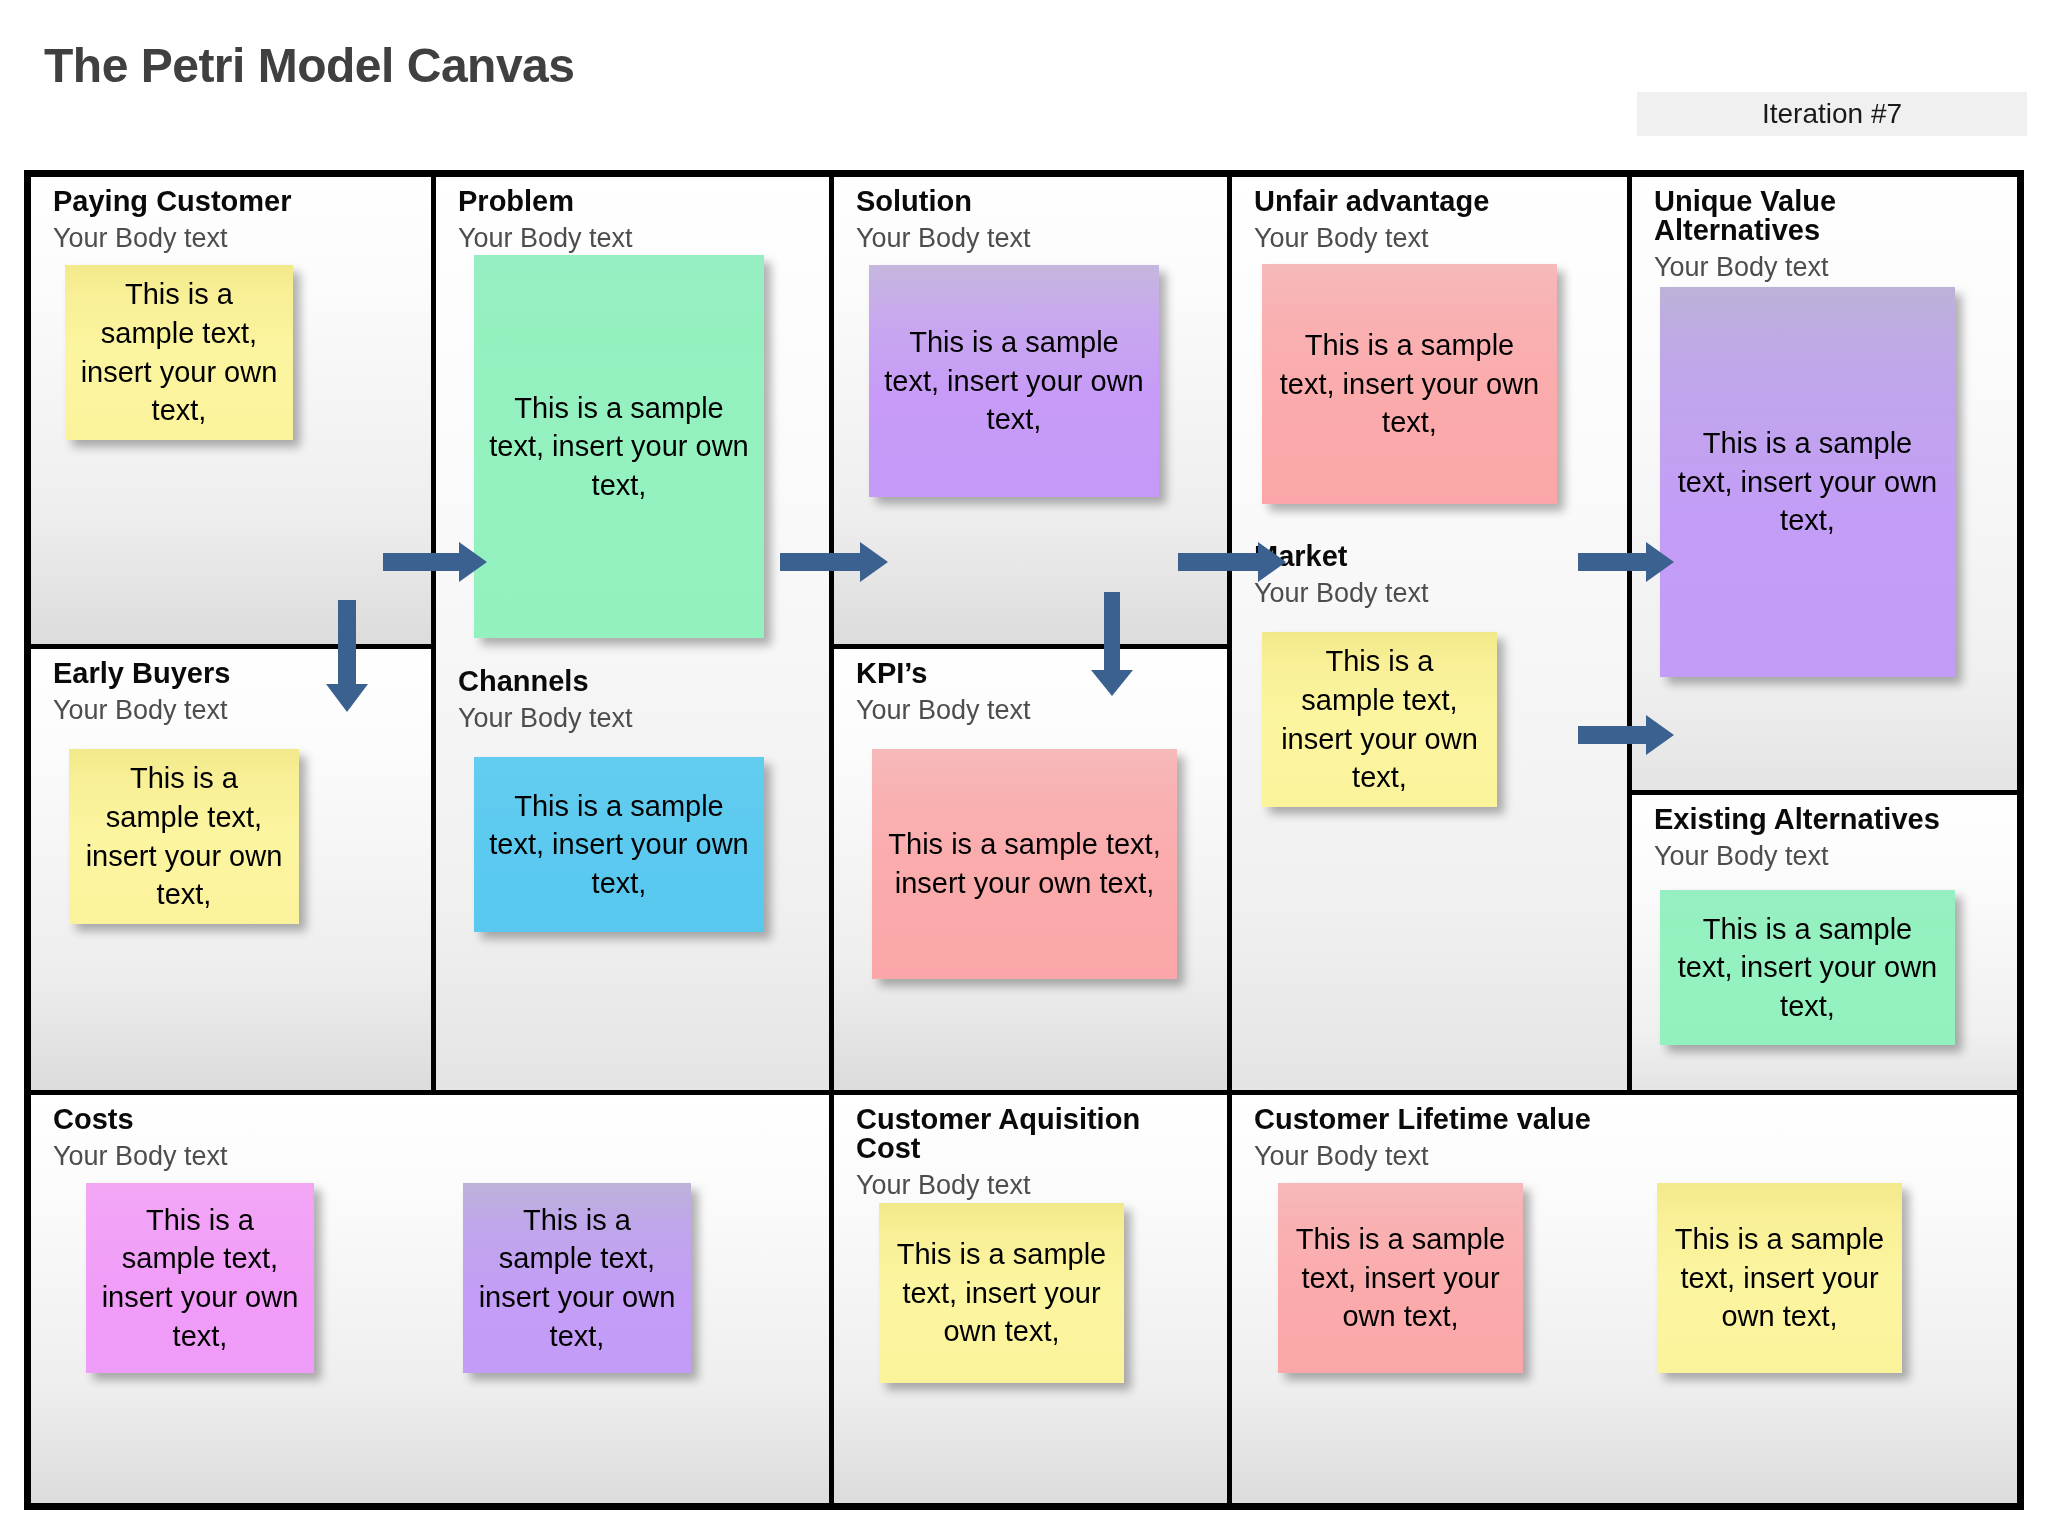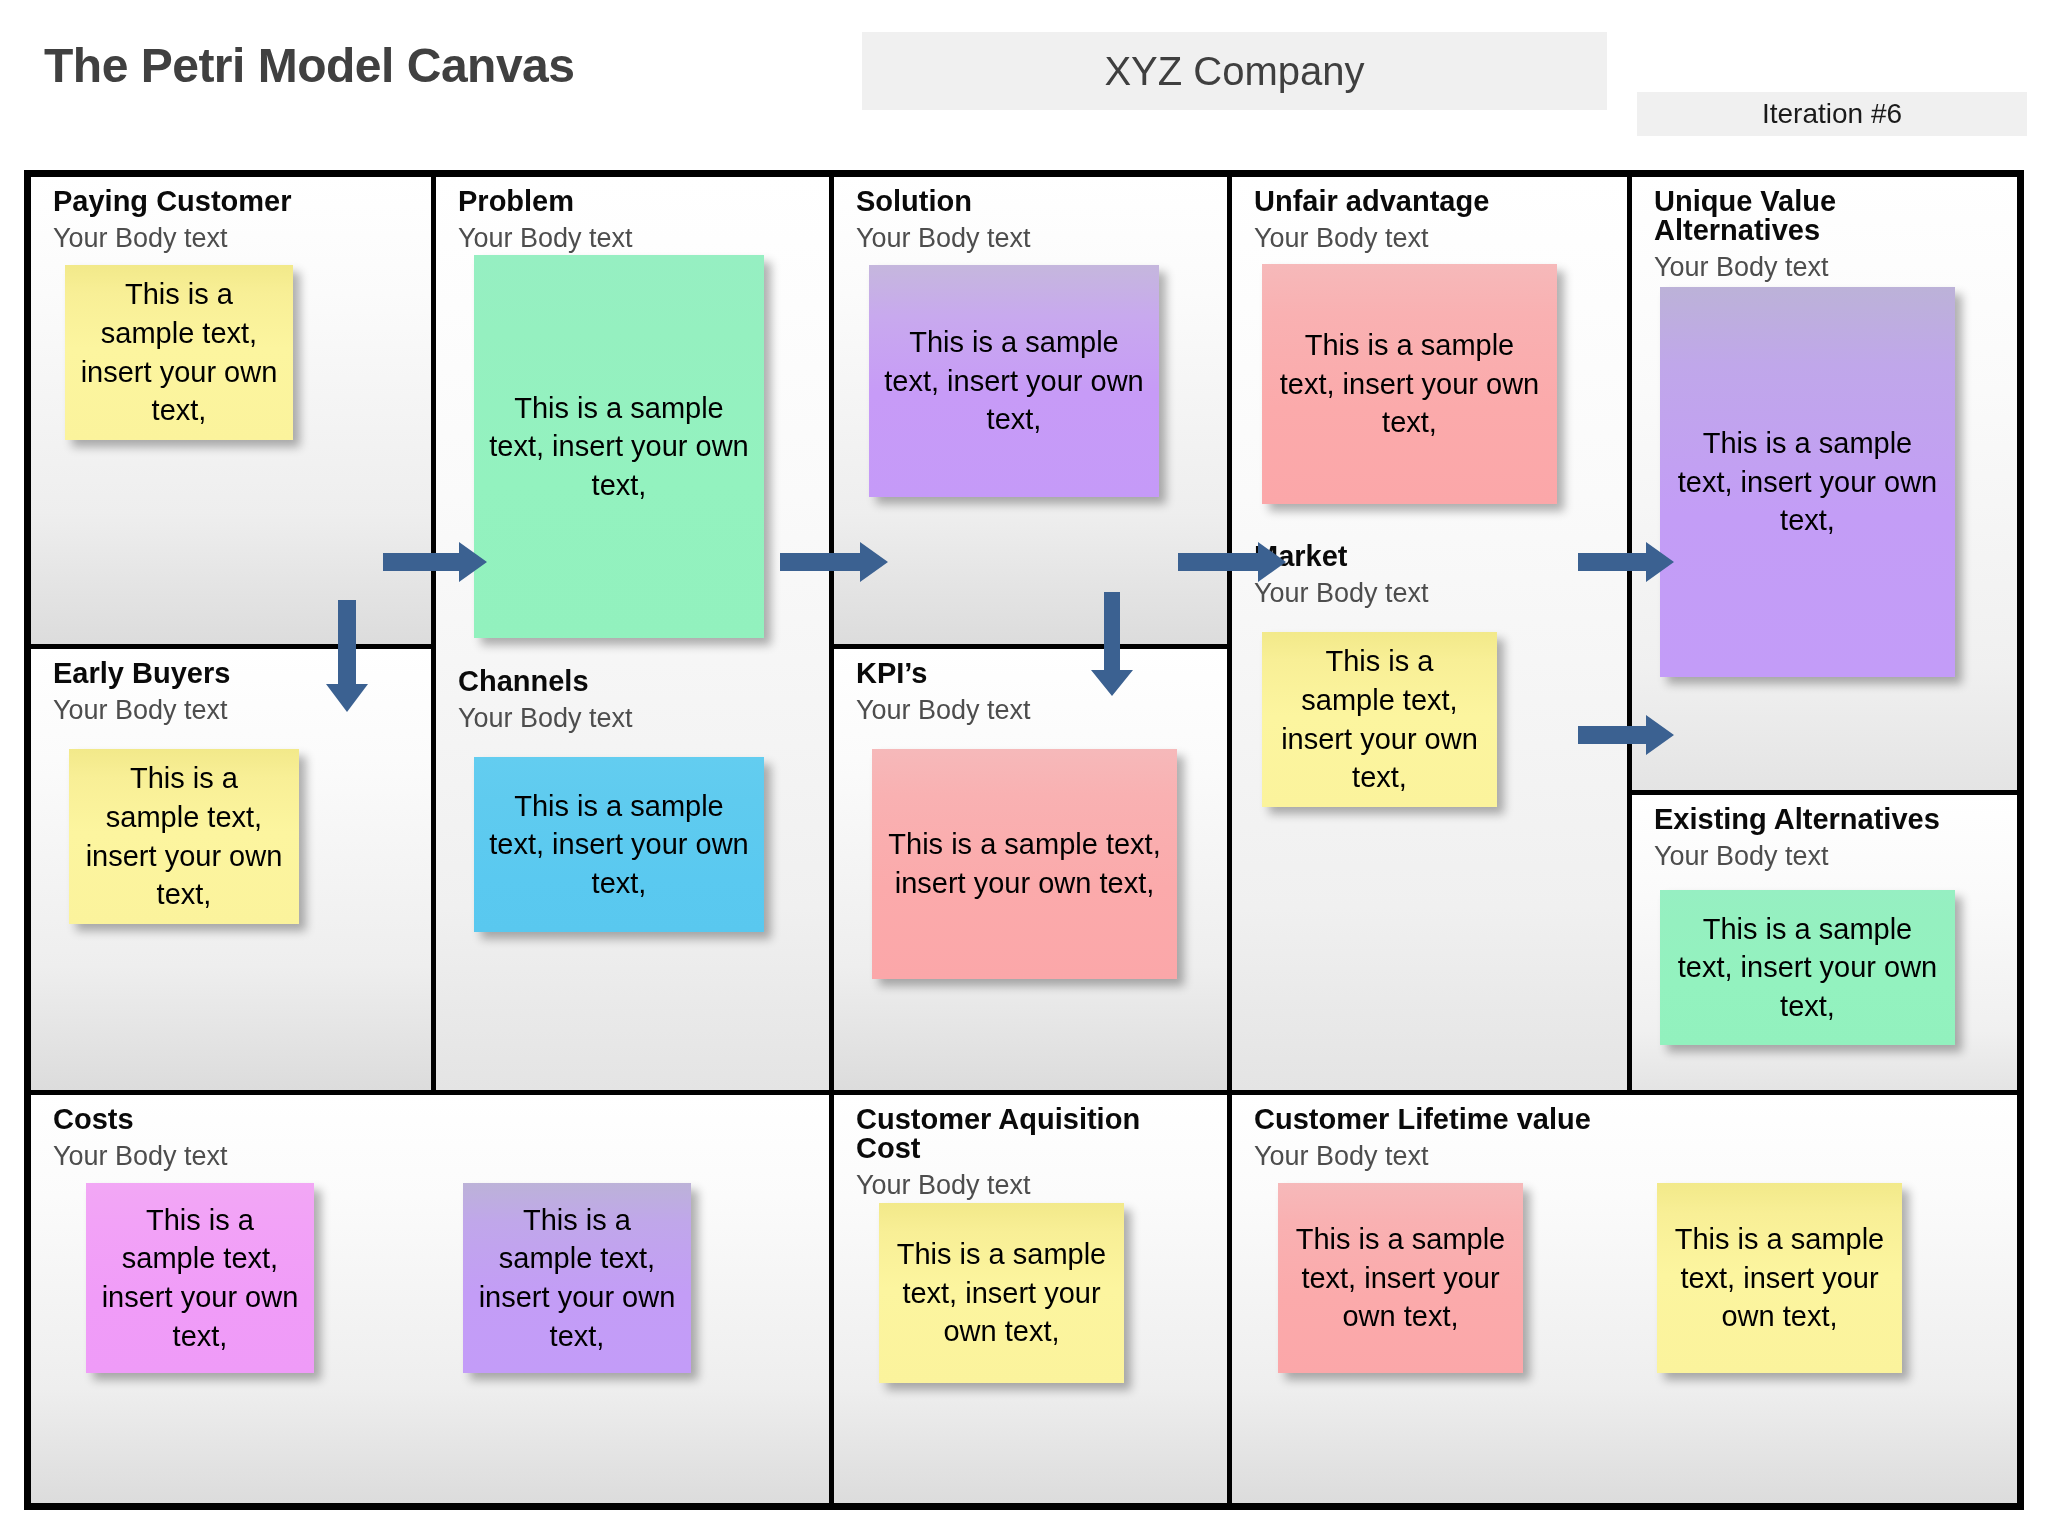--- a/index.html
+++ b/index.html
@@ -138,27 +138,24 @@
   .arrow-h svg, .arrow-v svg { display: block; }
 </style>
 </head>
 <body>
 
 <div id="canvas-root">
 
   <div id="header">
     <div id="canvas-title">The Petri Model Canvas</div>
 
-    <div id="company-box">
-      <span id="company-name">XYZ Company</span>
-    </div>
 
 
     <div id="iteration-box">
-      <span class="meta-text">Iteration #6</span>
+      <span class="meta-text">Iteration #7</span>
     </div>
   </div>
 
   <div id="grid-frame">
 
     <div class="cell b-right b-bottom" style="left:0; top:0; width:405px; height:472px;">
       <div class="cell-title">Paying Customer</div>
       <div class="cell-sub one-line">Your Body text</div>
       <div class="note n-yellow" style="left:34px; top:88px; width:228px; height:175px;">
         <span>This is a sample text, insert your own text,</span>

